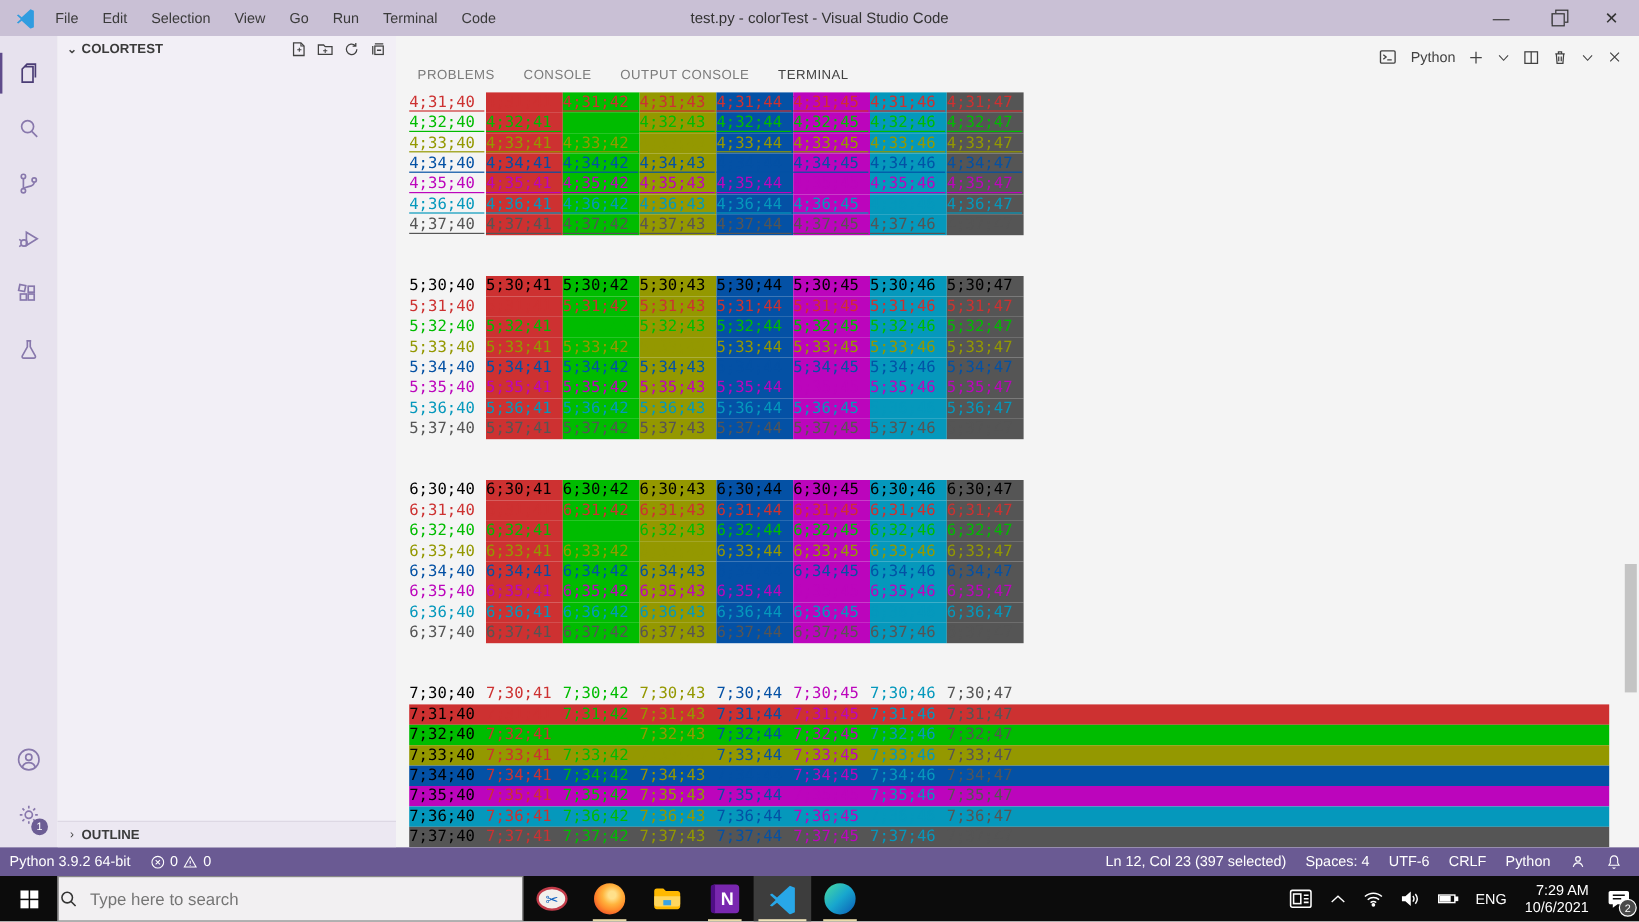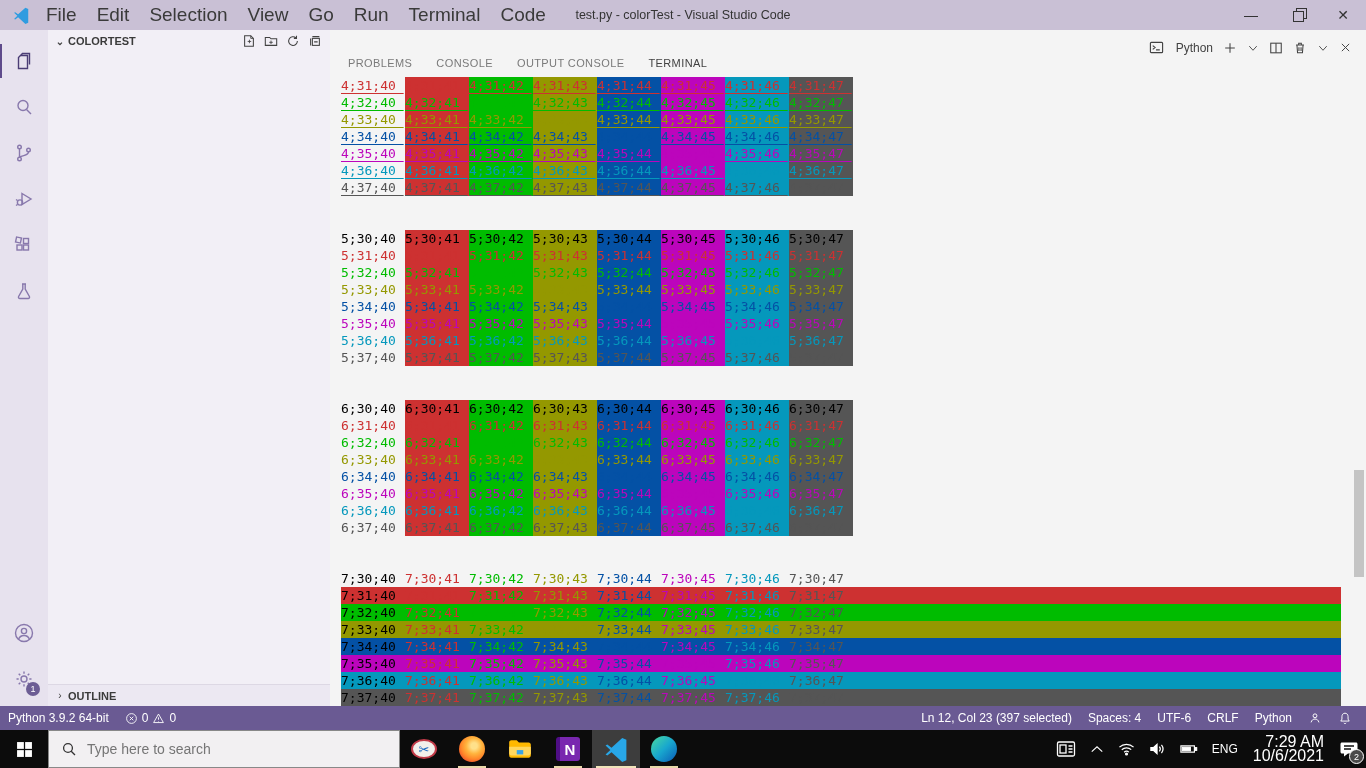--- a/index.html
+++ b/index.html
@@ -3,21 +3,21 @@
 <meta charset="utf-8">
 <style>
   * { box-sizing: border-box; margin: 0; padding: 0; }
   html,body { width:1366px; height:768px; overflow:hidden; }
   body { font-family:"Liberation Sans", sans-serif; font-size:13px; background:#F4F4F4; }
 
   
   .titlebar { height:30px; background:#C9C0D5; display:flex; align-items:center; color:#3A3A3A; }
   .titlebar .logo { width:30px; height:30px; display:flex; align-items:center; justify-content:center; margin-left:6px; }
   .menus { display:flex; }
-  .menus span { padding:0 10px; font-size:19px; cursor:default; }
+  .menus span { padding:0 10px; font-size:12px; cursor:default; }
   .win-title { position:absolute; left:50%; transform:translateX(-50%); top:8px; font-size:12.5px; color:#333; }
   .win-controls { margin-left:auto; display:flex; height:30px; }
   .win-controls .wbtn { width:46px; height:30px; display:flex; align-items:center; justify-content:center; color:#333; font-size:14px; }
   .restore-glyph { width:9px; height:9px; border:1px solid #333; position:relative; background:#C9C0D5; }
   .restore-glyph:before { content:""; position:absolute; left:2px; top:-4px; width:9px; height:9px; border:1px solid #333; }
   .restore-glyph:after { content:""; position:absolute; left:-1px; top:-1px; width:9px; height:9px; background:#C9C0D5; border:1px solid #333; }
 
   
   .main { display:flex; height:676px; }
 
@@ -59,30 +59,30 @@
 
   
   .statusbar { height:24px; background:#6A5A93; color:#FFFFFF; display:flex; align-items:center; font-size:12px; }
   .statusbar .sitem { padding:0 8px; display:flex; align-items:center; gap:4px; height:24px; }
   .statusbar svg { stroke:#fff; fill:none; stroke-width:1.1; }
   .sb-right { margin-left:auto; display:flex; align-items:center; margin-right:6px; }
 
   
   .taskbar { height:38px; background:#0C0C0C; display:flex; align-items:stretch; color:#fff; }
   .tb-start { width:48px; display:flex; align-items:center; justify-content:center; }
-  .tb-search { width:352px; background:#F2F0F2; border:1px solid #888; display:flex; align-items:center; padding-left:12px; gap:10px; }
+  .tb-search { width:388px; background:#F2F0F2; border:1px solid #888; display:flex; align-items:center; gap:10px; }
   .tb-search input { border:none; outline:none; background:transparent; font-size:14px; color:#333; width:280px; font-family:"Liberation Sans",sans-serif; }
   .tb-app { width:48px; display:flex; align-items:center; justify-content:center; position:relative; }
   .tb-app.running:after { content:""; position:absolute; bottom:0; left:10px; right:10px; height:2px; background:#E8D9A9; }
   .tb-app.active { background:#3D3D3D; }
   .tb-app.active:after { left:4px; right:4px; background:#EFE3B9; }
   .tb-tray { margin-left:auto; display:flex; align-items:center; }
   .tray-item { padding:0 7px; display:flex; align-items:center; justify-content:center; height:38px; font-size:12px; }
   .tray-item svg { stroke:#fff; fill:none; stroke-width:1.3; }
-  .tb-clock { text-align:right; font-size:16px; line-height:14px; padding:0 8px; }
+  .tb-clock { text-align:right; font-size:12px; line-height:14px; padding:0 8px; }
   .notif { position:relative; }
   .notif .nbadge { position:absolute; right:2px; bottom:4px; width:15px; height:15px; border-radius:50%; background:#4A4A4A; border:1px solid #fff; color:#fff; font-size:9px; display:flex; align-items:center; justify-content:center; }
 
   
   .ic-firefox { width:26px; height:26px; border-radius:50%; background:radial-gradient(circle at 58% 38%, #FFE08A 0 14%, #FFB43E 36%, #FF8A2A 58%, #F1572A 78%, #B5317E 100%); }
   .ic-edge { width:26px; height:26px; border-radius:50%; background:linear-gradient(135deg,#45D6A4 5%,#18A7CE 50%,#0C62B8 95%); }
   .ic-onenote { width:24px; height:24px; background:#7927AF; border-radius:3px; color:#fff; font-weight:bold; font-size:15px; display:flex; align-items:center; justify-content:center; border-left:4px solid #4F0E86; }
   .ic-snip { width:26px; height:20px; background:#F3F0EC; border:2px solid #C23B49; border-radius:50%; display:flex; align-items:center; justify-content:center; color:#1565C0; font-size:13px; }
 </style>
 </head>

